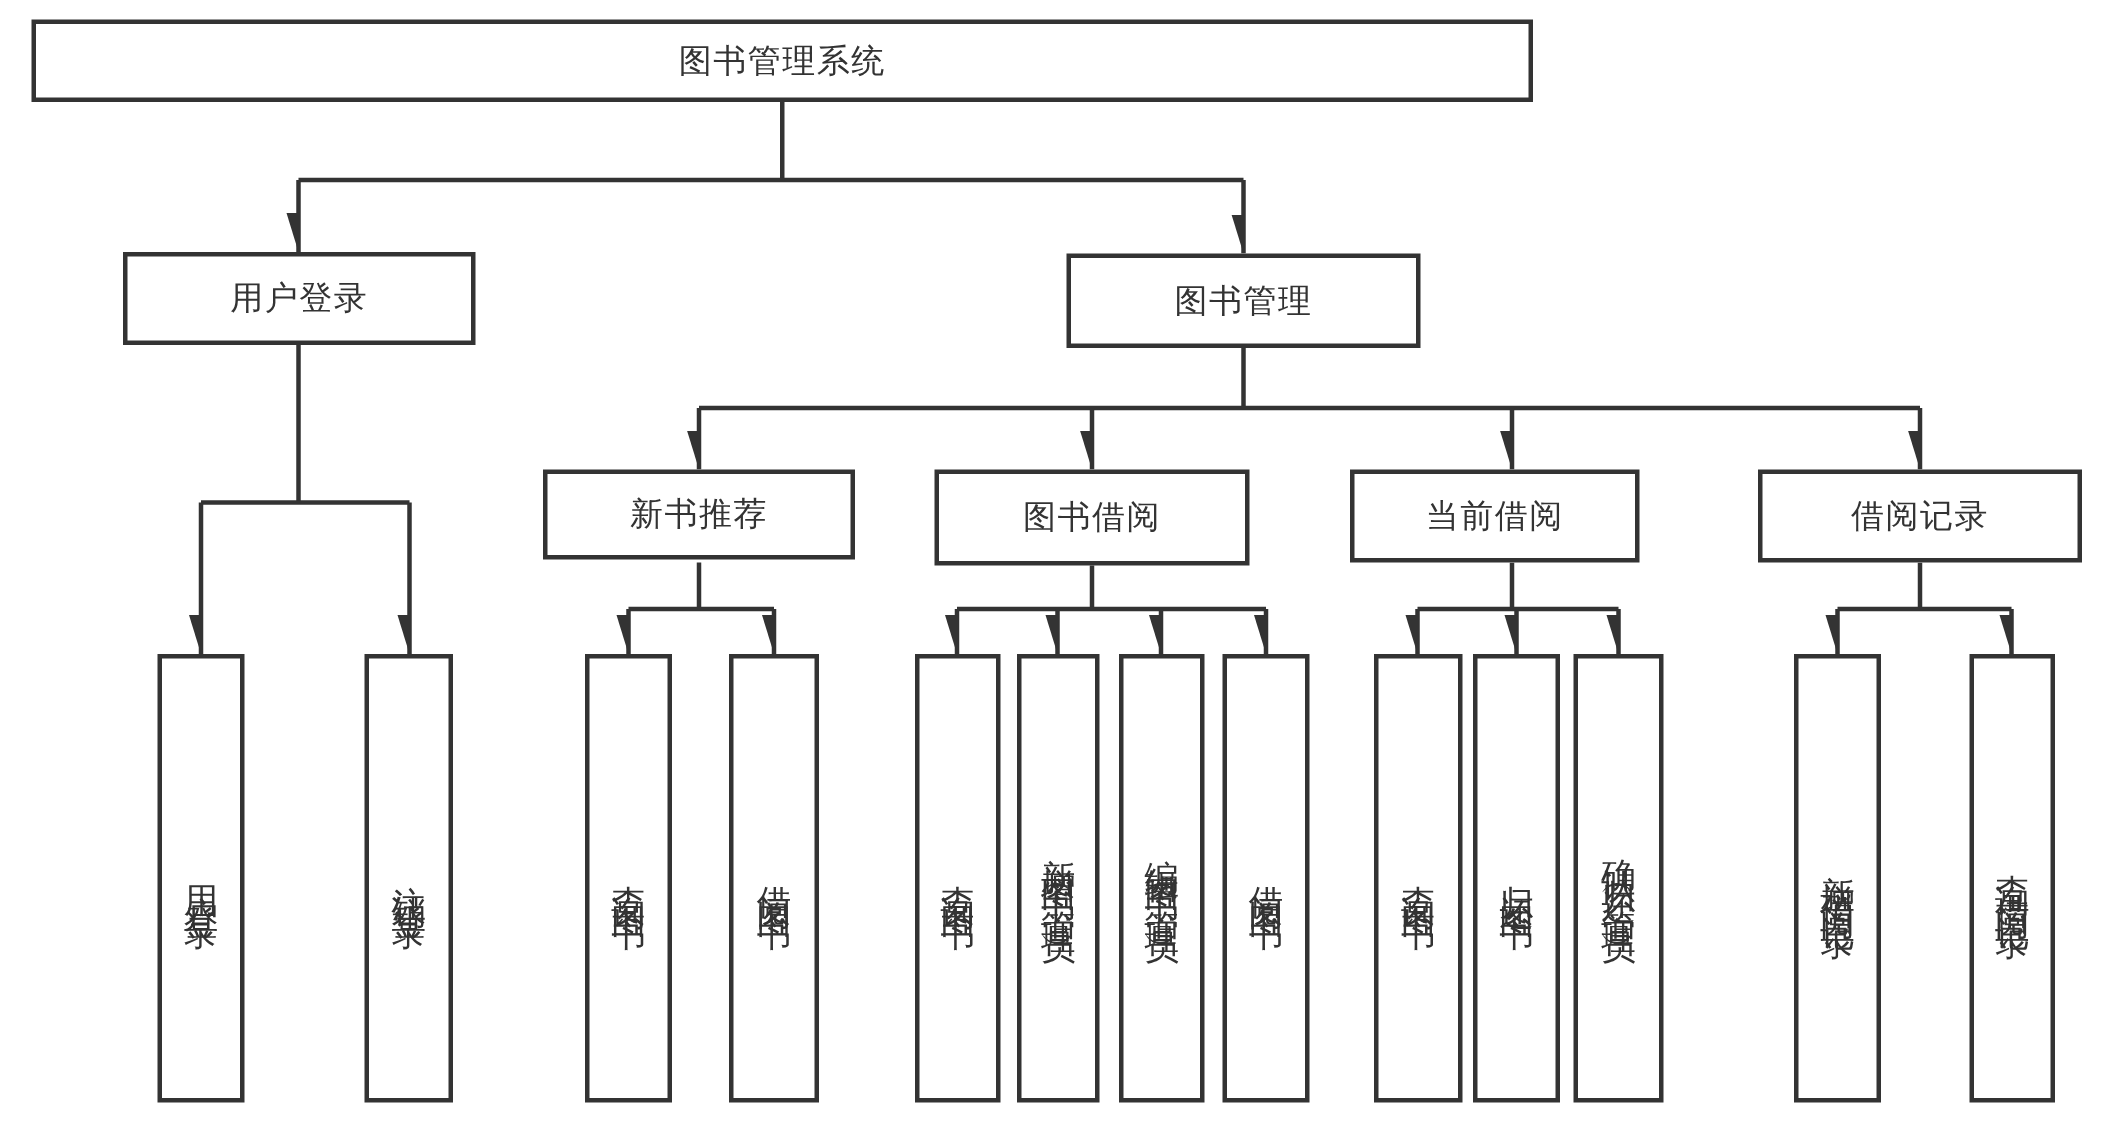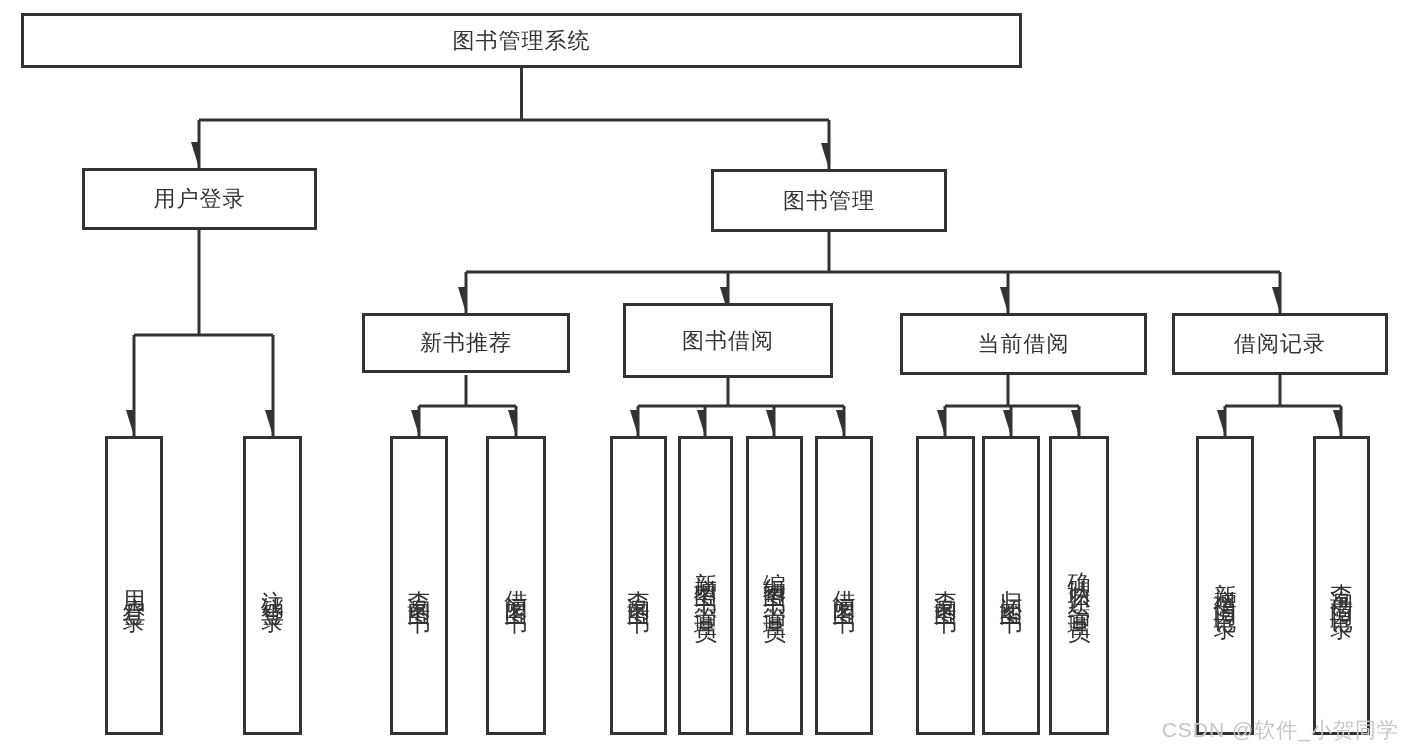--- a/index.html
+++ b/index.html
@@ -116,24 +116,24 @@
   <div class="box" style="left:82px; top:168px; width:235px; height:62px;">
     <span class="label">用户登录</span>
   </div>
   <div class="box" style="left:711px; top:169px; width:236px; height:63px;">
     <span class="label">图书管理</span>
   </div>
 
   <div class="box" style="left:362px; top:313px; width:208px; height:60px;">
     <span class="label">新书推荐</span>
   </div>
-  <div class="box" style="left:623px; top:303px; width:210px; height:75px;">
+  <div class="box" style="left:623px; top:313px; width:210px; height:64px;">
     <span class="label">图书借阅</span>
   </div>
-  <div class="box" style="left:900px; top:313px; width:247px; height:62px;">
+  <div class="box" style="left:900px; top:313px; width:193px; height:62px;">
     <span class="label">当前借阅</span>
   </div>
   <div class="box" style="left:1172px; top:313px; width:216px; height:62px;align-items:center;">
     <span class="label">借阅记录</span>
   </div>
 
   <div class="box" style="left:105px; top:436px; width:58px; height:299px;">
     <span class="vtext">用户登录</span>
   </div>
   <div class="box" style="left:243px; top:436px; width:59px; height:299px;">
@@ -170,15 +170,14 @@
     <span class="vtext">确认归还（管理员）</span>
   </div>
 
   <div class="box" style="left:1196px; top:436px; width:58px; height:299px;">
     <span class="vtext">新增借阅记录</span>
   </div>
   <div class="box" style="left:1313px; top:436px; width:57px; height:299px;">
     <span class="vtext">查询借阅记录</span>
   </div>
 
-  <div class="watermark">CSDN @软件_小贺同学</div>
 
 </div>
 
 </body></html>

